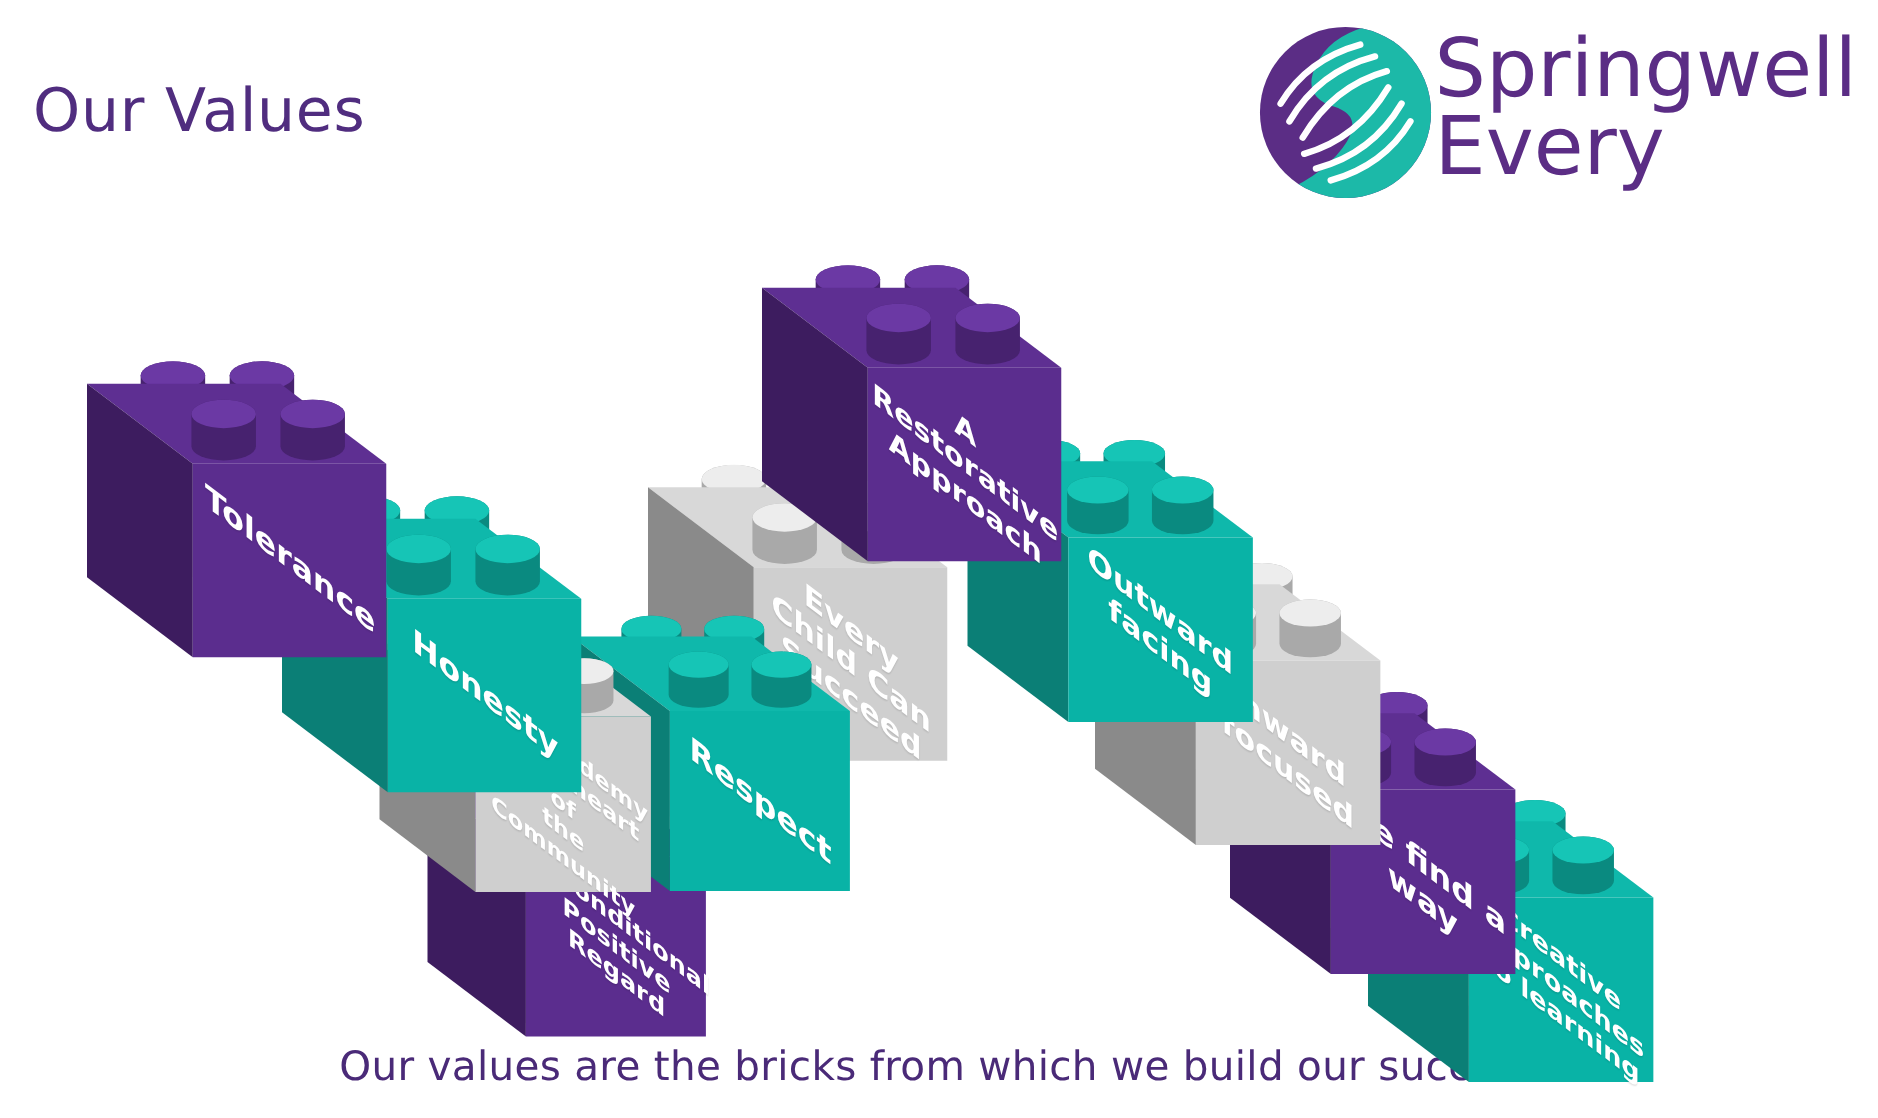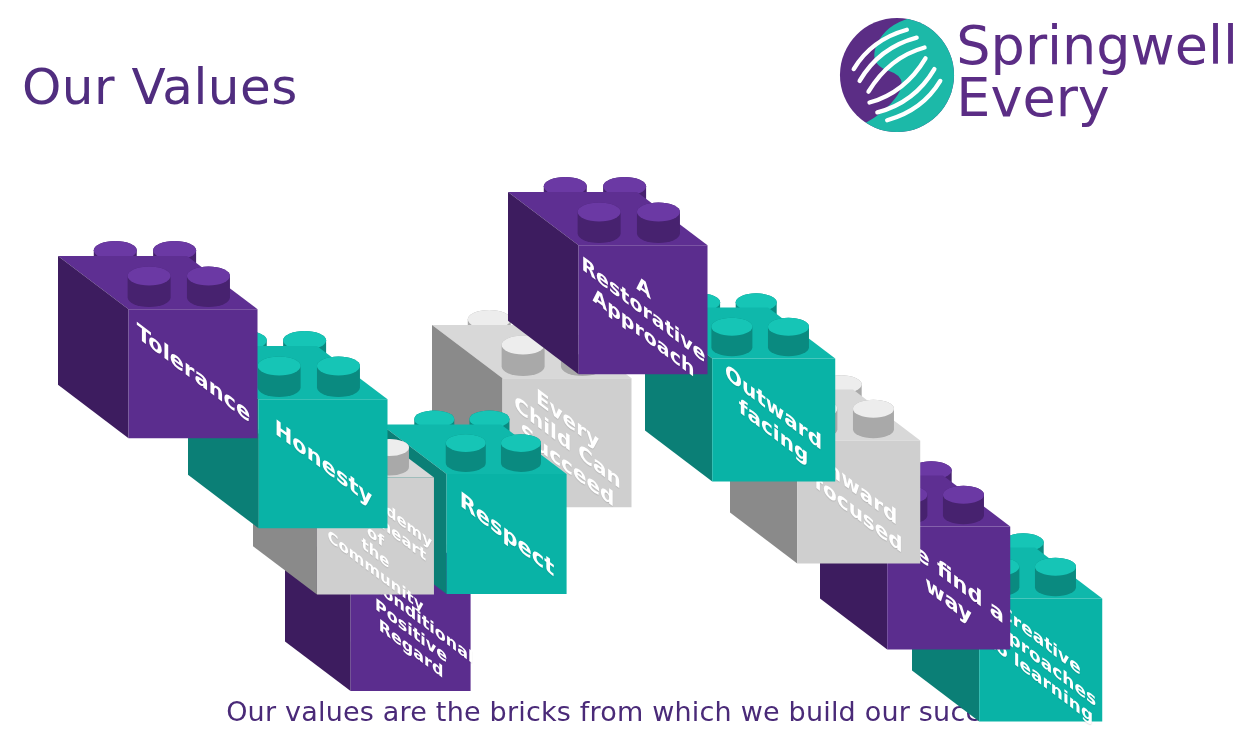--- a/index.html
+++ b/index.html
@@ -14,21 +14,21 @@
     position: relative;
     overflow: hidden;
     font-family: "DejaVu Sans", "Liberation Sans", sans-serif;
   }
 
   
   #page-title {
     position: absolute;
     left: 22px;
     top: 24px;
-    font-size: 50px;
+    font-size: 40px;
     font-weight: 400;
     letter-spacing: 0.5px;
     color: #502D7F;
     font-family: "DejaVu Sans", "Liberation Sans", sans-serif;
   }
 
   #brand-logo {
     position: absolute;
     right: 14px;
     top: 16px;

